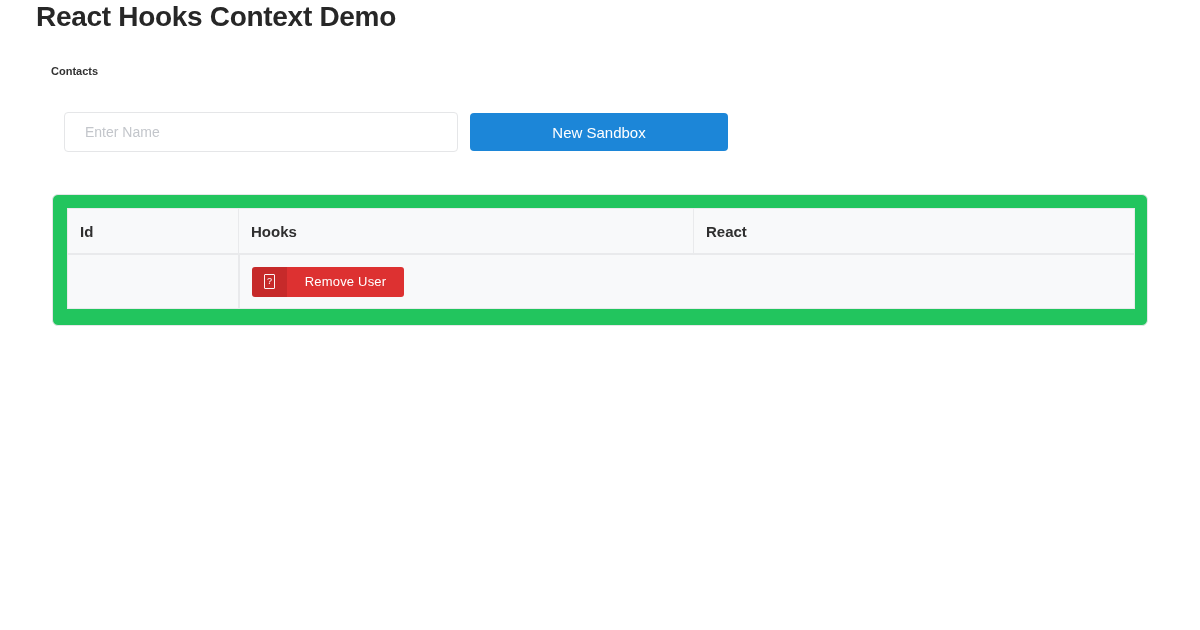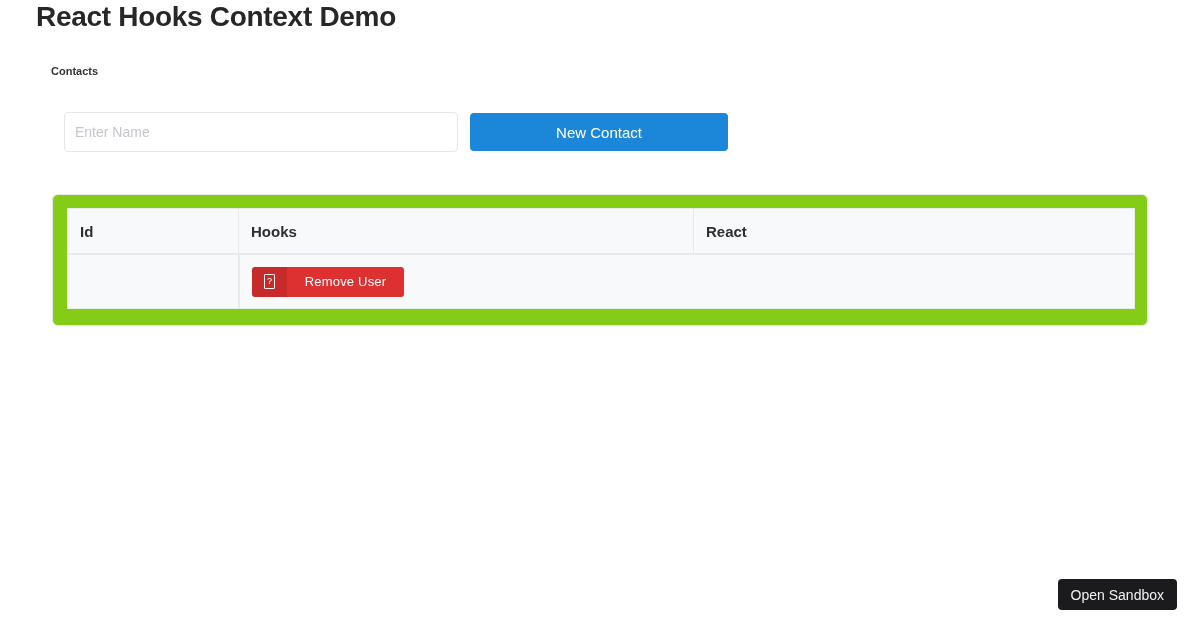--- a/index.html
+++ b/index.html
@@ -20,36 +20,36 @@
     font-size: 11px; line-height: 21px; font-weight: 700; color: #323232;
   }
 
   .form-row {
     position: absolute; left: 64px; top: 112px;
     display: flex; align-items: flex-start;
   }
   .text-input {
     width: 394px; height: 40px; margin-right: 12px;
     border: 1px solid var(--border, #e5e6e8); border-radius: 4px;
-    padding: 0 10px; font-size: 14px; color: #444; outline: none;
+    padding: 0 20px; font-size: 14px; color: #444; outline: none;
     font-family: inherit; background: #fff;
   }
   .text-input.email { width: 395px; margin-right: 13px; }
   .text-input::placeholder { color: #c3c6cb; opacity: 1; }
   .btn-primary {
     width: 258px; height: 38px; margin-top: 1px;
     background: var(--primary, #1c86d8); color: #ffffff;
     border: none; border-radius: 4px; cursor: pointer;
     font-size: 15px; font-weight: 400; font-family: inherit;
   }
 
   .card {
     position: absolute; left: 52px; top: 194px;
     width: 1096px; height: 132px;
-    background: #84cc16; border: 1px solid var(--border, #e5e6e8);
+    background: #22c55e; border: 1px solid var(--border, #e5e6e8);
     border-radius: 6px; padding: 13px 12px 13px 14px;
   }
   table.contacts {
     width: 100%; border-collapse: separate; border-spacing: 0;
     table-layout: fixed;
   }
   table.contacts th, table.contacts td {
     background: var(--table-cell-bg, #f8f9fa);
     border: 1px solid #e9eaec;
     padding: 0 12px;
@@ -99,21 +99,21 @@
 <body>
 
 <div class="app">
 
   <h1 class="page-title">React Hooks Context Demo</h1>
 
   <h2 class="section-heading">Contacts</h2>
 
   <div class="form-row">
     <input type="text" class="text-input name" placeholder="Enter Name" style="">
-    <button class="btn-primary">New Contact</button>
+    <button class="btn-primary">New Sandbox</button>
   </div>
 
   <div class="card">
     <table class="contacts">
       <thead>
         <tr>
           <th class="col-id">Id</th>
           <th class="col-name">Hooks</th>
           <th class="col-email">React</th>
         </tr>
@@ -127,15 +127,14 @@
                 <span class="tofu">?</span>
               </span>
               <span class="label-seg">Remove User</span>
             </button>
           </td>
         </tr>
       </tbody>
     </table>
   </div>
 
-  <button class="open-sandbox">Open Sandbox</button>
 
 </div>
 
 </body></html>

